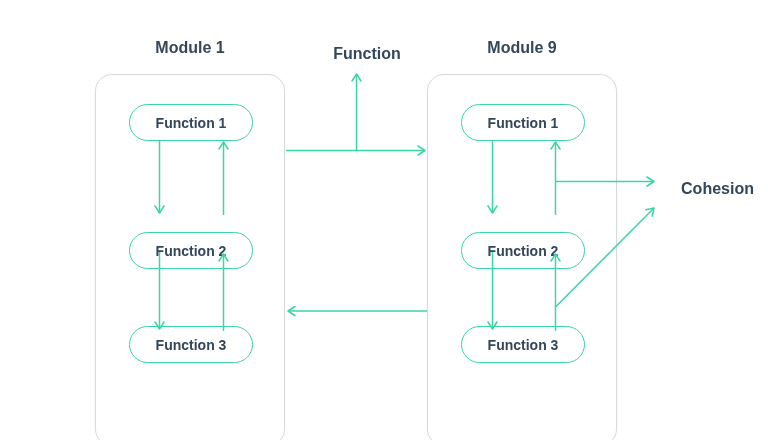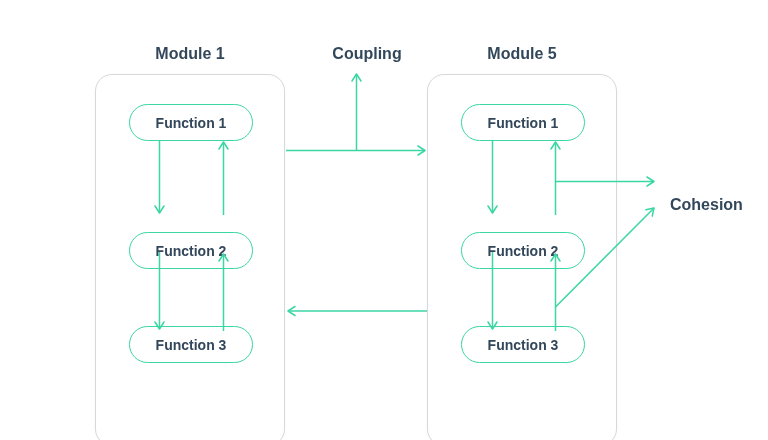--- a/index.html
+++ b/index.html
@@ -15,21 +15,21 @@
     width: 768px;
     height: 440px;
     background: var(--bg);
     font-family: "Liberation Sans", sans-serif;
     color: var(--text);
     overflow: hidden;
   }
   .module-title {
     position: absolute;
     width: 190px;
-    top: 43px;
+    top: 37px;
     height: 22px;
     text-align: center;
     font-size: 16px;
     font-weight: 600;
     line-height: 22px;
     color: var(--text);
   }
   .flow-label {
     position: absolute;
     font-size: 16px;
@@ -86,25 +86,25 @@
     stroke-linejoin: round;
   }
 </style>
 </head>
 <body>
 
 <div class="canvas">
 
   <div class="module-title" style="left:95px;">Module 1</div>
 
-  <div class="flow-label" style="left:306px; top:44px; width:122px; text-align:center;">Coupling</div>
+  <div class="flow-label" style="left:306px; top:44px; width:122px; text-align:center;">Function</div>
 
-  <div class="module-title" style="left:427px;">Module 5</div>
+  <div class="module-title" style="left:427px;">Module 9</div>
 
-  <div class="flow-label" style="left:670px; top:195px; width:95px; text-align:left;">Cohesion</div>
+  <div class="flow-label" style="left:670px; top:179px; width:95px; text-align:center;">Cohesion</div>
 
   <div class="module-box" style="left:95px;">
     <div class="pill f1">
       <span>Function 1</span>
     </div>
     <div class="pill f2">
       <span>Function 2</span>
     </div>
     <div class="pill f3">
       <span>Function 3</span>

